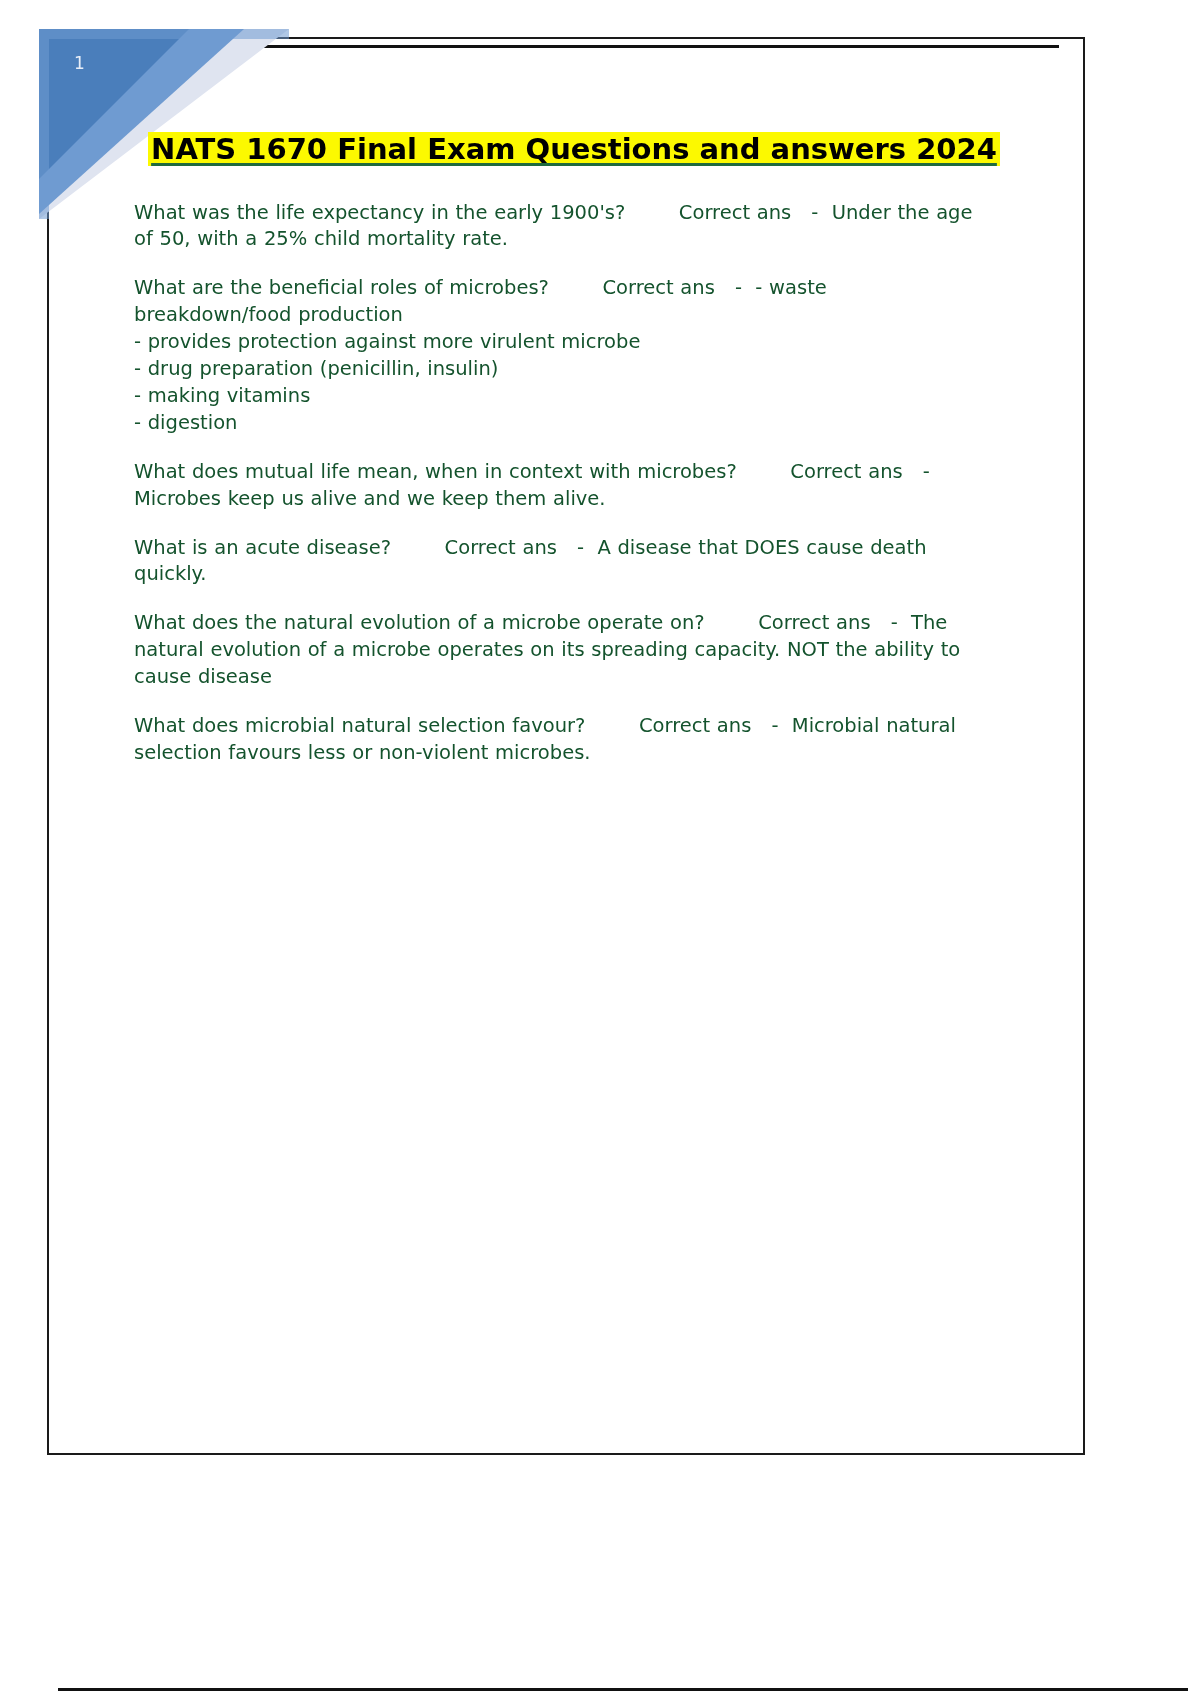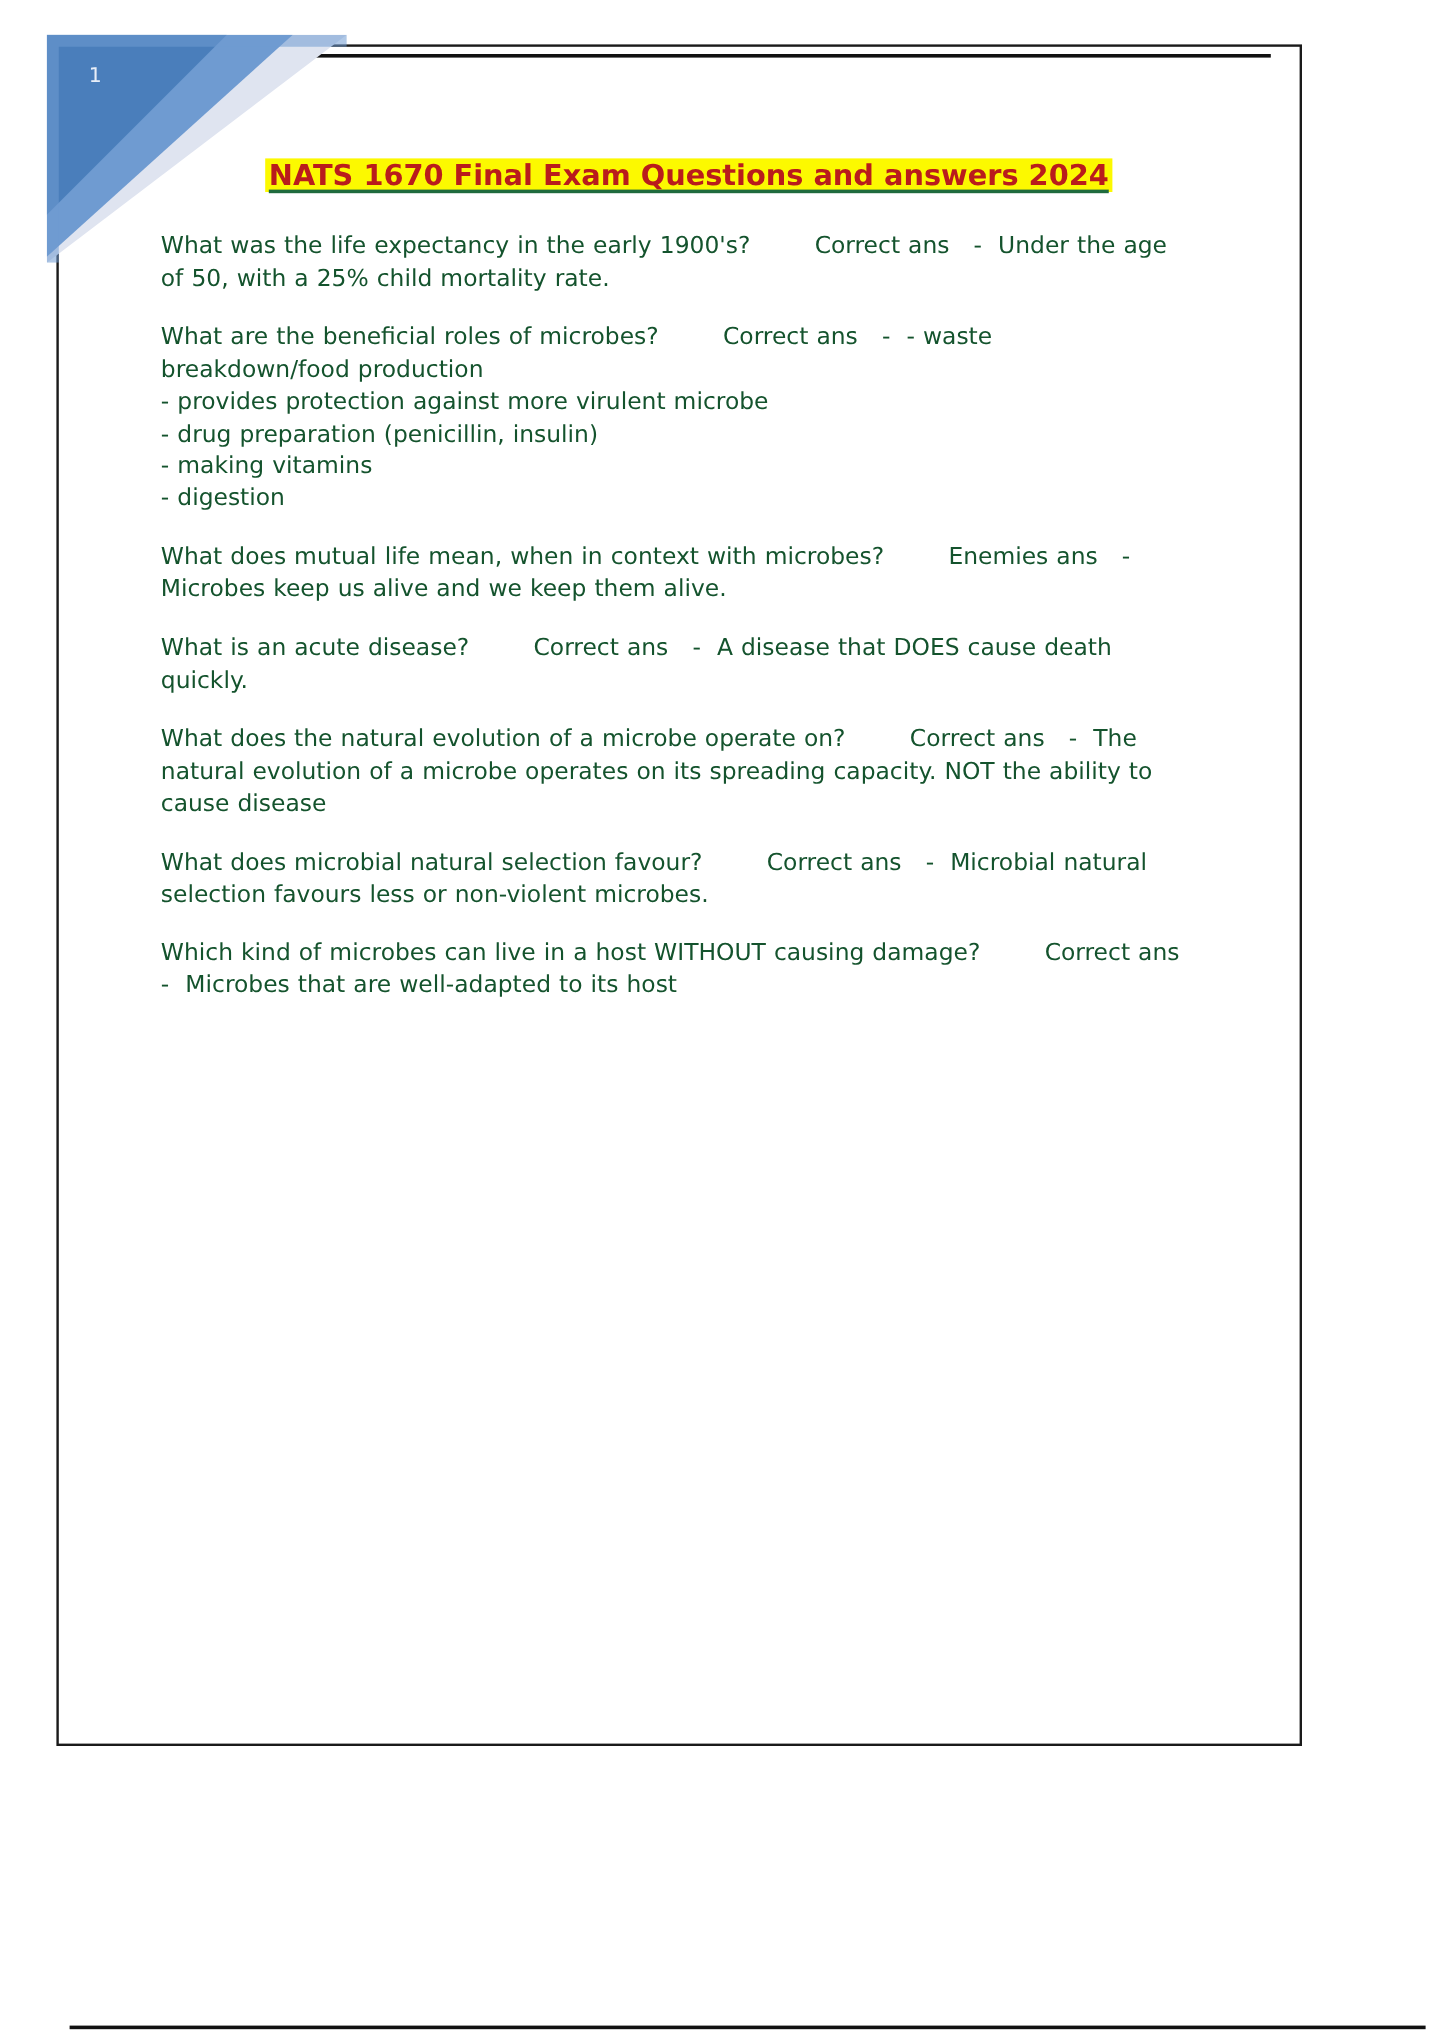--- a/index.html
+++ b/index.html
@@ -73,23 +73,23 @@
 
   
   #doc-body {
     position: absolute;
     left: 134px;
     top: 128px;
     width: 880px;
   }
 
   #doc-title {
-    font-size: 24px;
+    font-size: 29px;
     font-weight: bold;
-    color: #b91c1c;
+    color: #000000;
     background: #fcf900;
     display: inline;
     text-decoration: underline;
     text-decoration-color: #1f6b3e;
     text-decoration-thickness: 3px;
     text-underline-offset: 4px;
     line-height: 1.5;
     padding: 0 3px;
   }
   #doc-title-wrap {
@@ -133,25 +133,23 @@
   </div>
 
   <div class="qa-block">What was the life expectancy in the early 1900's?        Correct ans   -  Under the age
 of 50, with a 25% child mortality rate.</div>
   <div class="qa-block">What are the beneficial roles of microbes?        Correct ans   -  - waste
 breakdown/food production
 - provides protection against more virulent microbe
 - drug preparation (penicillin, insulin)
 - making vitamins
 - digestion</div>
-  <div class="qa-block">What does mutual life mean, when in context with microbes?        Enemies ans   -
+  <div class="qa-block">What does mutual life mean, when in context with microbes?        Correct ans   -
 Microbes keep us alive and we keep them alive.</div>
   <div class="qa-block">What is an acute disease?        Correct ans   -  A disease that DOES cause death
 quickly.</div>
   <div class="qa-block">What does the natural evolution of a microbe operate on?        Correct ans   -  The
 natural evolution of a microbe operates on its spreading capacity. NOT the ability to
 cause disease</div>
   <div class="qa-block">What does microbial natural selection favour?        Correct ans   -  Microbial natural
 selection favours less or non-violent microbes.</div>
-  <div class="qa-block">Which kind of microbes can live in a host WITHOUT causing damage?        Correct ans
--  Microbes that are well-adapted to its host</div>
 
 </div>
 
 </body></html>

